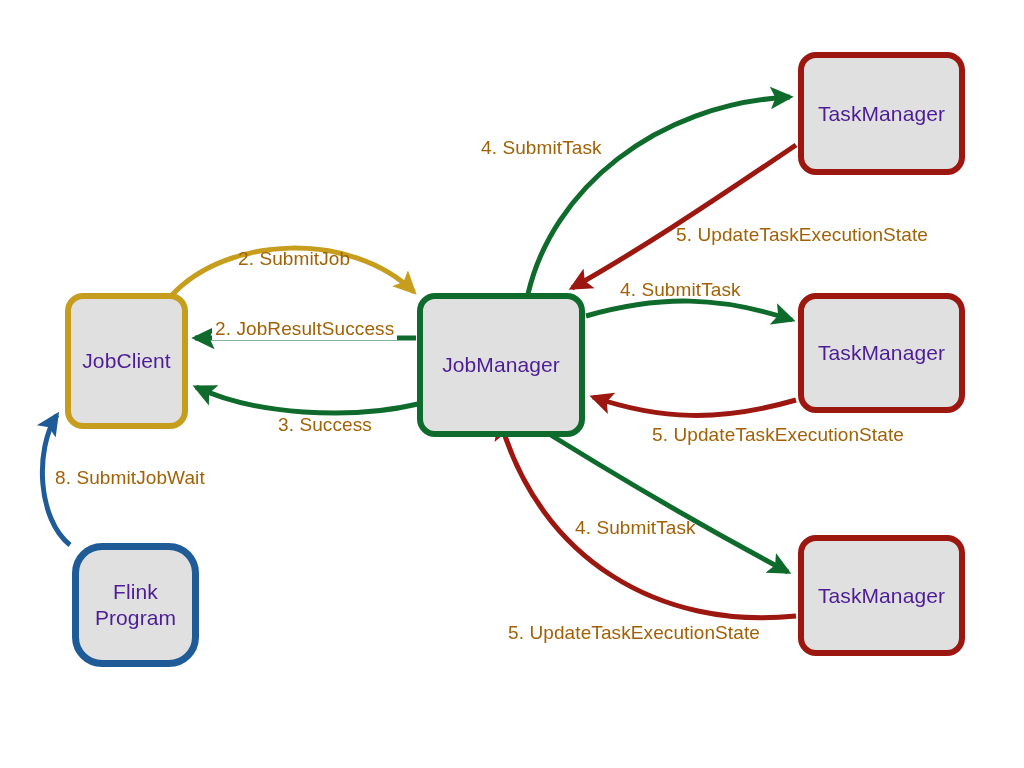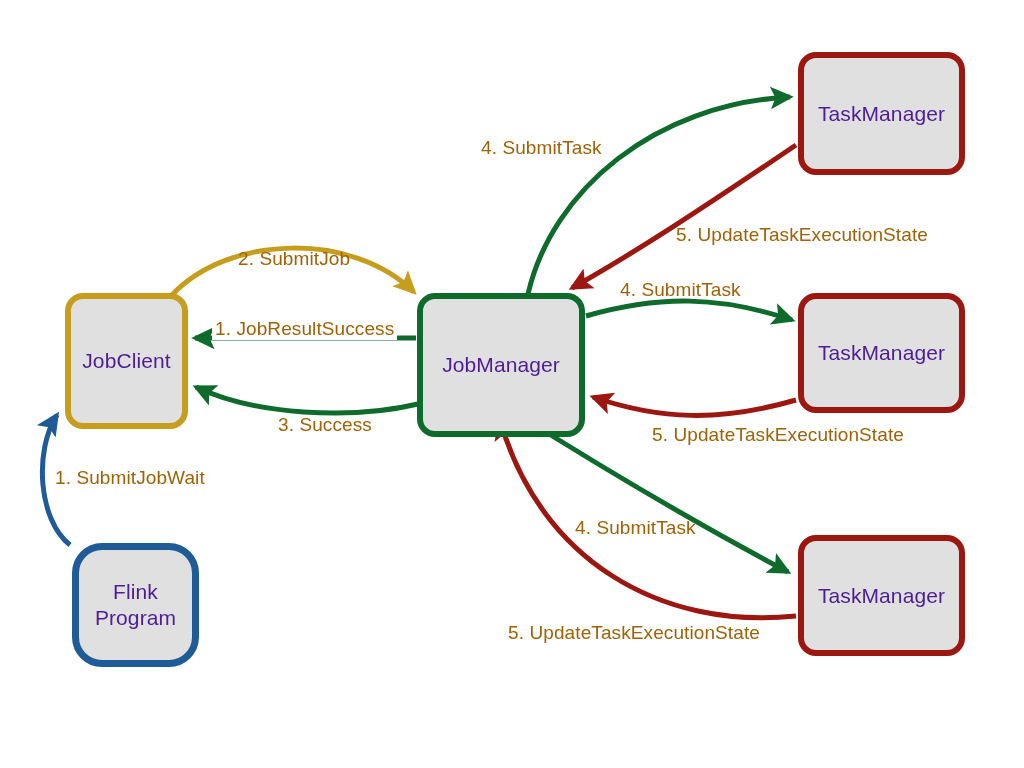--- a/index.html
+++ b/index.html
@@ -120,33 +120,33 @@
 
   <div class="node-box node-rounded" style="left:798px; top:535px; width:167px; height:121px; border-color:#9c1710;">
     <span>TaskManager</span>
   </div>
 
   <div class="node-box node-square" style="left:72px; top:543px; width:127px; height:124px; border-color:#1f5b96; flex-direction:column;border-radius:30px;">
     <span>Flink</span>
     <span>Program</span>
   </div>
 
-  <div class="edge-label" style="left:55px; top:467px;">1. SubmitJobWait</div>
+  <div class="edge-label" style="left:55px; top:467px;">8. SubmitJobWait</div>
 
   <div class="edge-label" style="left:232px; top:248px;margin-left:6px;">2. SubmitJob</div>
 
   <div class="edge-label" style="left:258px; top:414px;margin-left:20px;">3. Success</div>
 
   <div class="edge-label" style="left:481px; top:137px;">4. SubmitTask</div>
 
   <div class="edge-label" style="left:676px; top:224px;">5. UpdateTaskExecutionState</div>
 
   <div class="edge-label" style="left:620px; top:279px;">4. SubmitTask</div>
 
   <div class="edge-label" style="left:652px; top:424px;">5. UpdateTaskExecutionState</div>
 
   <div class="edge-label" style="left:575px; top:517px;">4. SubmitTask</div>
 
   <div class="edge-label" style="left:508px; top:622px;">5. UpdateTaskExecutionState</div>
 
-  <div class="edge-label" style="left:212px; top:318px; background:#ffffff; padding:0 3px;">1. JobResultSuccess</div>
+  <div class="edge-label" style="left:212px; top:318px; background:#ffffff; padding:0 3px;">2. JobResultSuccess</div>
 
 </div>
 
 </body></html>

